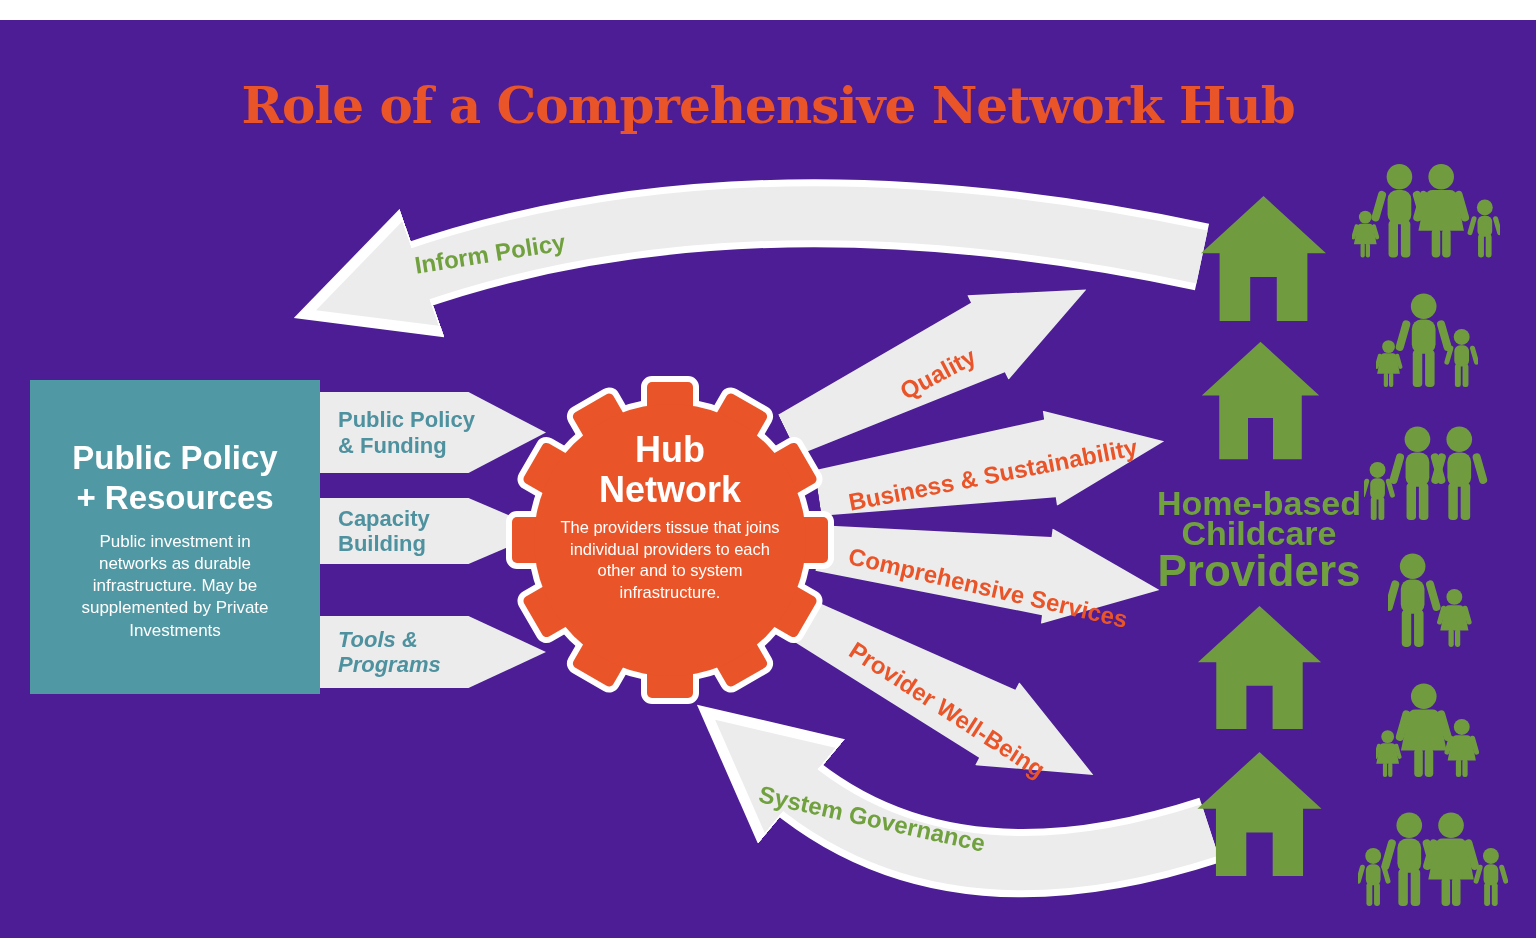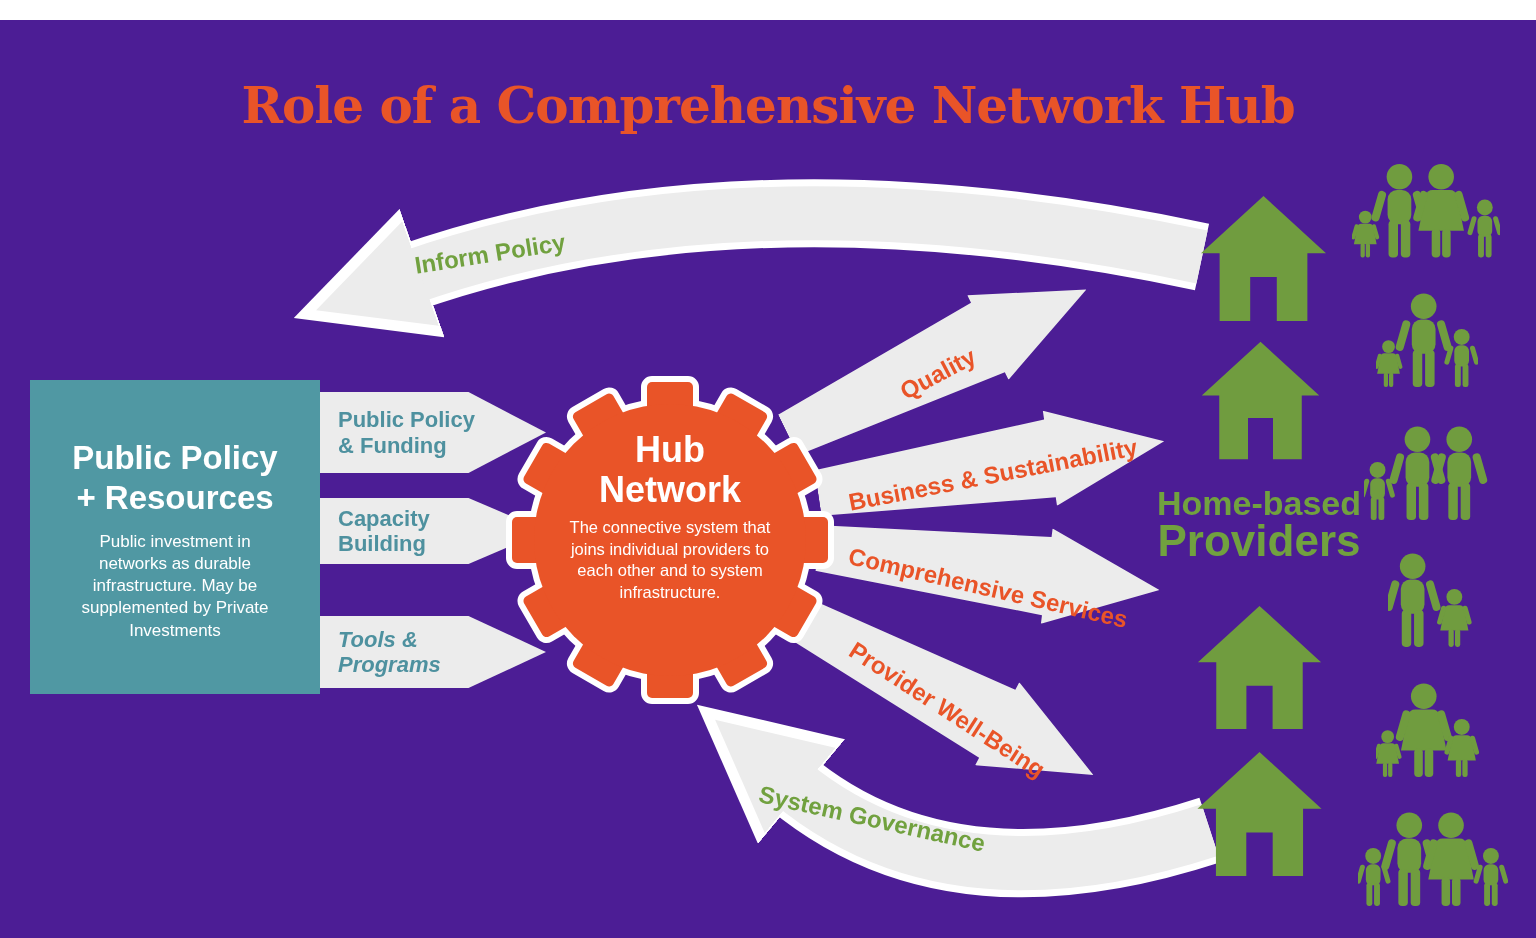--- a/index.html
+++ b/index.html
@@ -165,21 +165,21 @@
       <rect x="147" y="12" width="46" height="316" rx="5" transform="rotate(120 170 170)"></rect>
       <rect x="147" y="12" width="46" height="316" rx="5" transform="rotate(150 170 170)"></rect>
       <circle cx="170" cy="170" r="136"></circle>
     </g>
   </svg>
   <div class="hub-text">
     <div class="head">
       <div>Hub</div>
       <div>Network</div>
     </div>
-    <div class="body">The connective system that joins individual providers to each other and to system infrastructure.</div>
+    <div class="body">The providers tissue that joins individual providers to each other and to system infrastructure.</div>
   </div>
 
   <svg class="house" style="left:1197px;top:172px" width="133" height="133" viewBox="0 0 100 100" fill="#709C3F">
       <use href="#house-shape"></use>
     </svg>
   <svg class="house" style="left:1193px;top:318px" width="135" height="125" viewBox="0 0 100 100" fill="#709C3F">
       <use href="#house-shape"></use>
     </svg>
   <svg class="house" style="left:1193px;top:582px" width="133" height="131" viewBox="0 0 100 100" fill="#709C3F">
       <use href="#house-shape"></use>
@@ -215,16 +215,17 @@
   </svg>
   <svg class="family" style="left:1358px;top:790px" width="150" height="97" viewBox="0 0 158 100" fill="#709C3F">
     <use href="#p-boy" transform="translate(16 0)"></use>
     <use href="#p-man" transform="translate(54 0)"></use>
     <use href="#p-woman" transform="translate(98 0)"></use>
     <use href="#p-boy" transform="translate(140 0)"></use>
   </svg>
 
   <div class="prov-label">
     <div class="l12">Home-based</div>
+    <div class="l12">Childcare</div>
     <div class="l3">Providers</div>
   </div>
 
 </div>
 
 </body></html>

